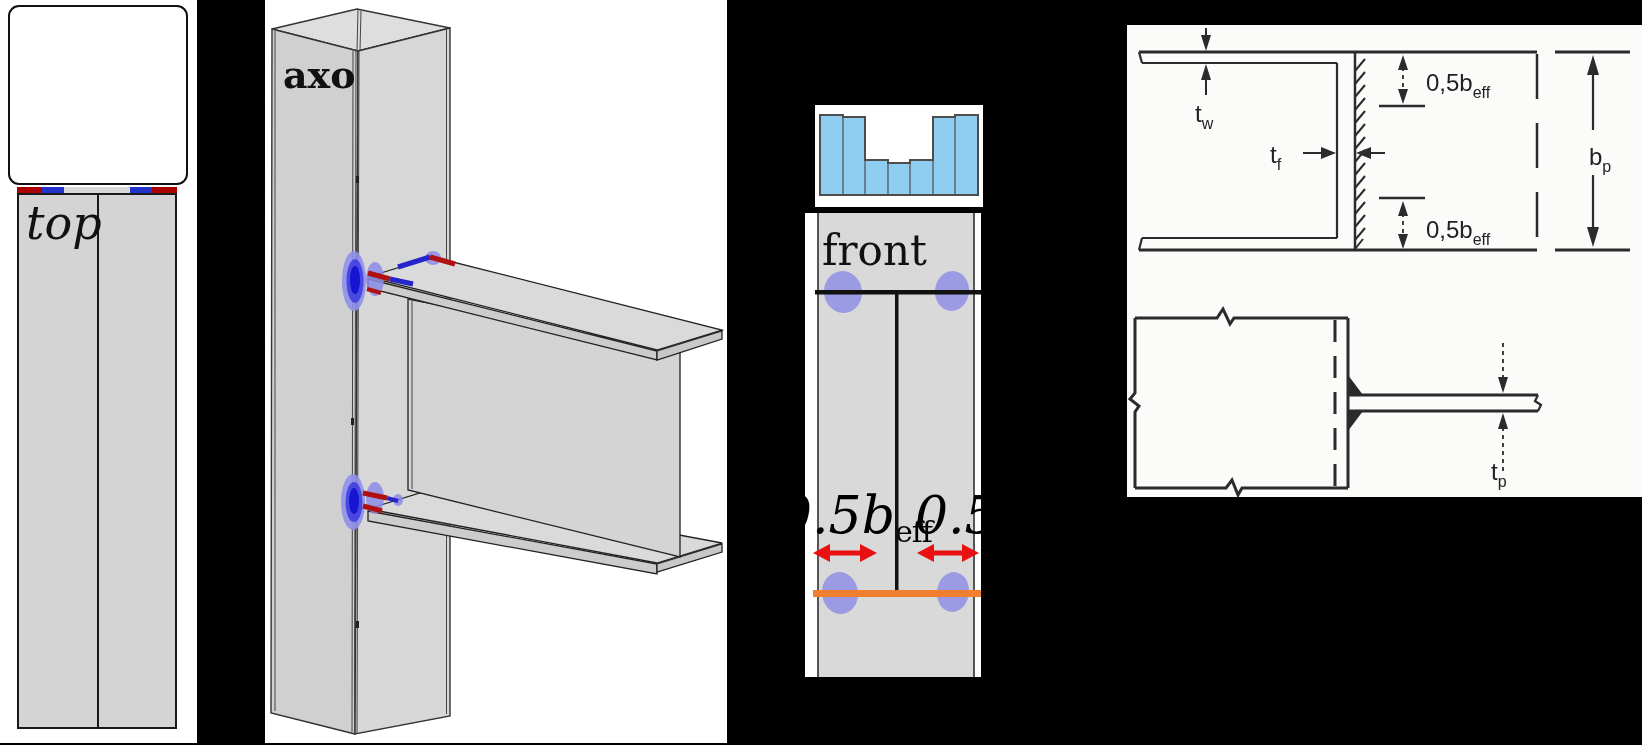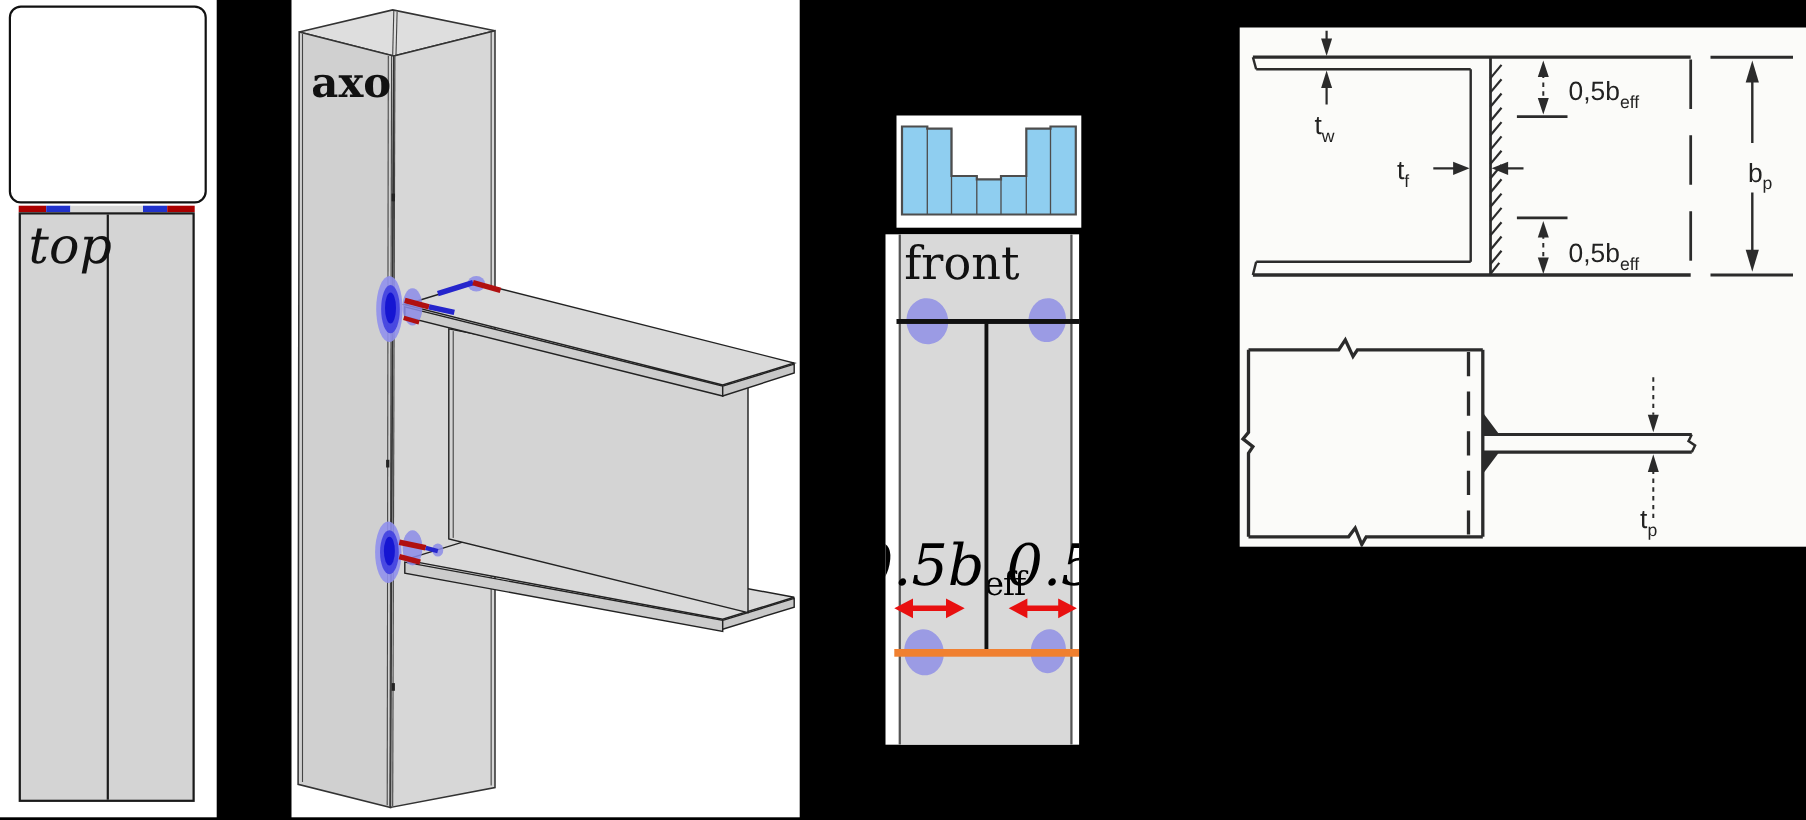--- a/index.html
+++ b/index.html
@@ -21,21 +21,21 @@
   #panel-axo{left:265px;top:0;width:462px;height:743px;}
   #axo-label{left:18px;top:52px;font-size:38px;color:#111;font-weight:bold;}
 
   
   #panel-hist{left:815px;top:105px;width:168px;height:102px;}
 
   
   #panel-front{left:805px;top:213px;width:176px;height:464px;overflow:hidden;}
   #front-col{left:12px;top:0;width:154px;height:464px;background:#D9D9D9;
              border-left:2px solid #555;border-right:2px solid #555;}
-  #front-label{left:17px;top:2px;font-size:42px;color:#111;}
+  #front-label{left:17px;top:13px;font-size:42px;color:#111;}
   .beff-label{position:absolute;top:272px;font-size:52px;font-style:italic;color:#000;white-space:nowrap;}
   .beff-label .sub{font-size:30px;font-style:normal;vertical-align:-9px;letter-spacing:-1px;}
   #beff-left{left:-26px;}
   #beff-right{left:110px;}
 
   
   #panel-book{left:1127px;top:25px;width:515px;height:472px;background:#FBFBF9;}
   .booktext{font-family:"Liberation Sans",sans-serif;fill:#222;font-size:24px;}
   .booksub{font-size:16px;}
 </style>

